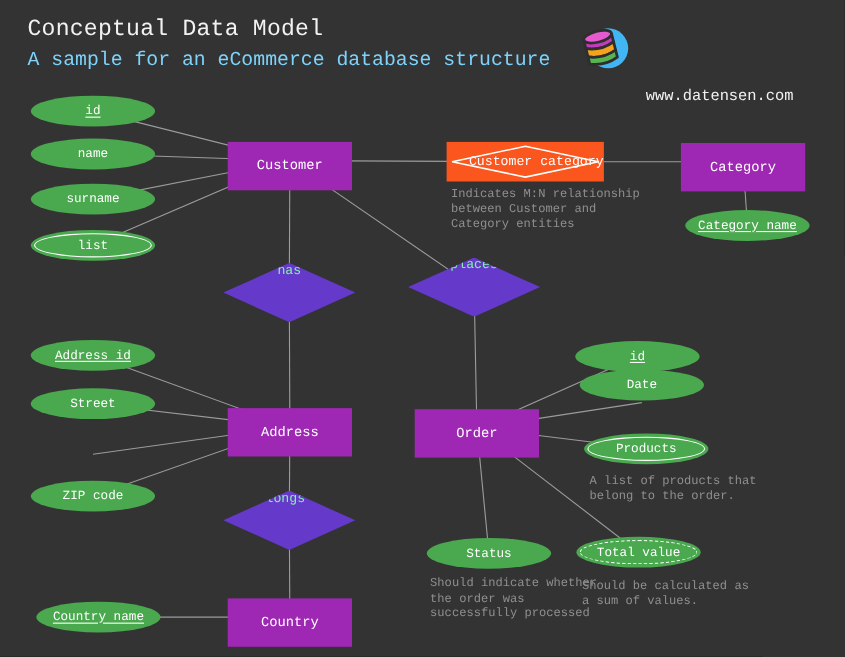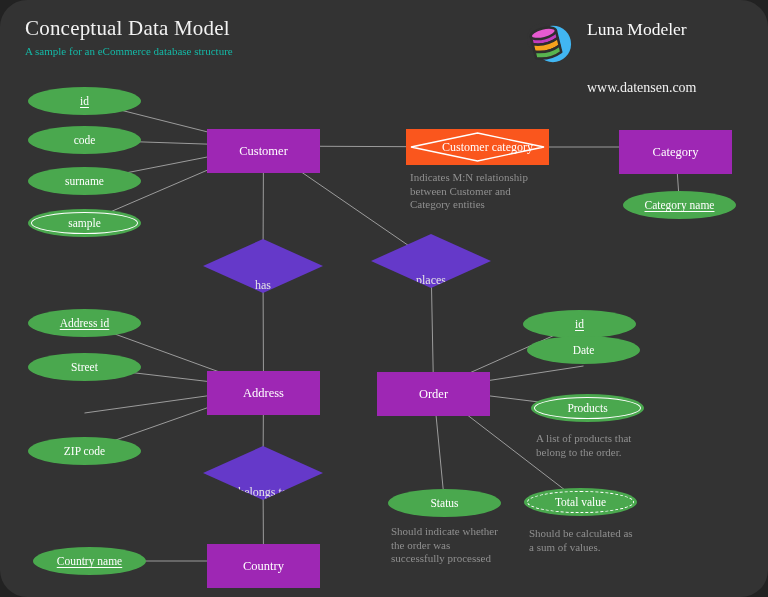--- a/index.html
+++ b/index.html
@@ -1,41 +1,40 @@
 <!DOCTYPE html>
 <html><head>
 <meta charset="utf-8">
 <style>
   html,body{margin:0;padding:0;background:#222;}
   .canvas{
     position:relative;width:768px;height:597px;overflow:hidden;
     background:var(--c-background,#333333);
-    font-family:Liberation Serif, serif;
-    border-radius:27px;
+    font-family:Liberation Mono, monospace;
     -webkit-font-smoothing:antialiased;
   }
   
   .title{position:absolute;left:25px;top:16px;font-size:21px;font-weight:400;color:#f2f2f2;letter-spacing:.2px;}
-  .subtitle{position:absolute;left:25px;top:45px;font-size:11px;color:#14b8a6;}
+  .subtitle{position:absolute;left:25px;top:45px;font-size:18px;color:#7dd3fc;}
   .logo{position:absolute;left:527px;top:18px;width:46px;height:48px;}
   .brand-name{position:absolute;left:587px;top:19px;font-size:17.5px;color:#fafafa;}
   .brand-url{position:absolute;left:587px;top:44px;font-size:14px;color:#f2f2f2;margin-top:36px;}
   
   #edge-layer{position:absolute;left:0;top:0;width:768px;height:597px;z-index:1;}
   
   .entity{position:absolute;width:113px;height:44px;background:var(--c-entity,#9e27b4);
     display:flex;align-items:center;justify-content:center;color:#fff;font-size:12.5px;z-index:2;}
   .attr{position:absolute;width:113px;height:28px;border-radius:50%;background:var(--c-attribute,#4aa84e);
     display:flex;align-items:center;justify-content:center;color:#fff;font-size:11.5px;z-index:2;}
   .attr.ring::before{content:"";position:absolute;inset:3px;border:1.6px solid #fff;border-radius:50%;}
   .attr.ring-dashed::before{content:"";position:absolute;inset:3px;border:1.6px dashed #fff;border-radius:50%;}
   .attr.key span{text-decoration:underline;text-underline-offset:2px;}
   .rel{position:absolute;width:120px;height:54px;background:var(--c-relationship,#6539c9);
     clip-path:polygon(50% 0,100% 50%,50% 100%,0 50%);
-    display:flex;align-items:flex-end;justify-content:center;color:#e5e5e5;font-size:12px;z-index:2;}
+    display:flex;align-items:flex-start;justify-content:center;color:#86efac;font-size:12px;z-index:2;}
   .assoc{position:absolute;width:143px;height:36px;background:var(--c-associative,#fa561d);
     display:flex;align-items:center;justify-content:center;color:#fff;font-size:12px;z-index:2;}
   .assoc .outline{position:absolute;left:0;top:0;}
   .assoc span{position:relative;z-index:1;margin-left:20px;}
   .note{position:absolute;color:var(--c-note_text,#8f8f8f);font-size:11px;line-height:13.5px;
     white-space:pre-line;z-index:2;}
 </style>
 </head>
 <body>
 
@@ -47,21 +46,20 @@
   <svg class="logo" viewBox="0 0 48 48">
     <circle cx="27" cy="26" r="19" fill="#41b6f2"></circle>
     <circle cx="15.5" cy="20.5" r="15.5" fill="#333333"></circle>
     <g transform="rotate(-14 20 27)" stroke="#2e2e2e" stroke-width="2.6" stroke-linejoin="round">
       <path d="M6.5,15 Q20,20.5 33.5,15 L33.5,23 Q20,28.5 6.5,23 Z" fill="#c13bbe"></path>
       <path d="M6.5,23 Q20,28.5 33.5,23 L33.5,31 Q20,36.5 6.5,31 Z" fill="#f6a21d"></path>
       <path d="M6.5,31 Q20,36.5 33.5,31 L33.5,38 Q20,43.5 6.5,38 Z" fill="#58b44f"></path>
       <ellipse cx="20" cy="14.6" rx="13.5" ry="5.2" fill="#e65ad0"></ellipse>
     </g>
   </svg>
-  <div class="brand-name">Luna Modeler</div>
   <div class="brand-url">www.datensen.com</div>
 
   <svg id="edge-layer">
       <line x1="84.5" y1="101" x2="263.5" y2="146" stroke="#9c9c9c" stroke-width="1"></line>
       <line x1="84.5" y1="140" x2="263.5" y2="146" stroke="#9c9c9c" stroke-width="1"></line>
       <line x1="84.5" y1="181" x2="263.5" y2="146" stroke="#9c9c9c" stroke-width="1"></line>
       <line x1="84.5" y1="223" x2="263.5" y2="146" stroke="#9c9c9c" stroke-width="1"></line>
       <line x1="263.5" y1="146" x2="477.5" y2="147" stroke="#9c9c9c" stroke-width="1"></line>
       <line x1="477.5" y1="147" x2="675.5" y2="147" stroke="#9c9c9c" stroke-width="1"></line>
       <line x1="675.5" y1="147" x2="679.5" y2="205" stroke="#9c9c9c" stroke-width="1"></line>
@@ -80,27 +78,27 @@
       <line x1="433.5" y1="389" x2="583.5" y2="366" stroke="#9c9c9c" stroke-width="1"></line>
       <line x1="433.5" y1="389" x2="587.5" y2="408" stroke="#9c9c9c" stroke-width="1"></line>
       <line x1="433.5" y1="389" x2="444.5" y2="503" stroke="#9c9c9c" stroke-width="1"></line>
       <line x1="433.5" y1="389" x2="580.5" y2="502" stroke="#9c9c9c" stroke-width="1"></line>
     </svg>
 
   <div class="attr key" style="left:28px;top:87px">
       <span>id</span>
     </div>
   <div class="attr" style="left:28px;top:126px">
-      <span>code</span>
+      <span>name</span>
     </div>
   <div class="attr" style="left:28px;top:167px">
       <span>surname</span>
     </div>
   <div class="attr ring" style="left:28px;top:209px">
-      <span>sample</span>
+      <span>list</span>
     </div>
   <div class="attr key" style="left:623px;top:191px">
       <span>Category name</span>
     </div>
   <div class="attr key" style="left:28px;top:309px">
       <span>Address id</span>
     </div>
   <div class="attr" style="left:28px;top:353px">
       <span>Street</span>
     </div>

